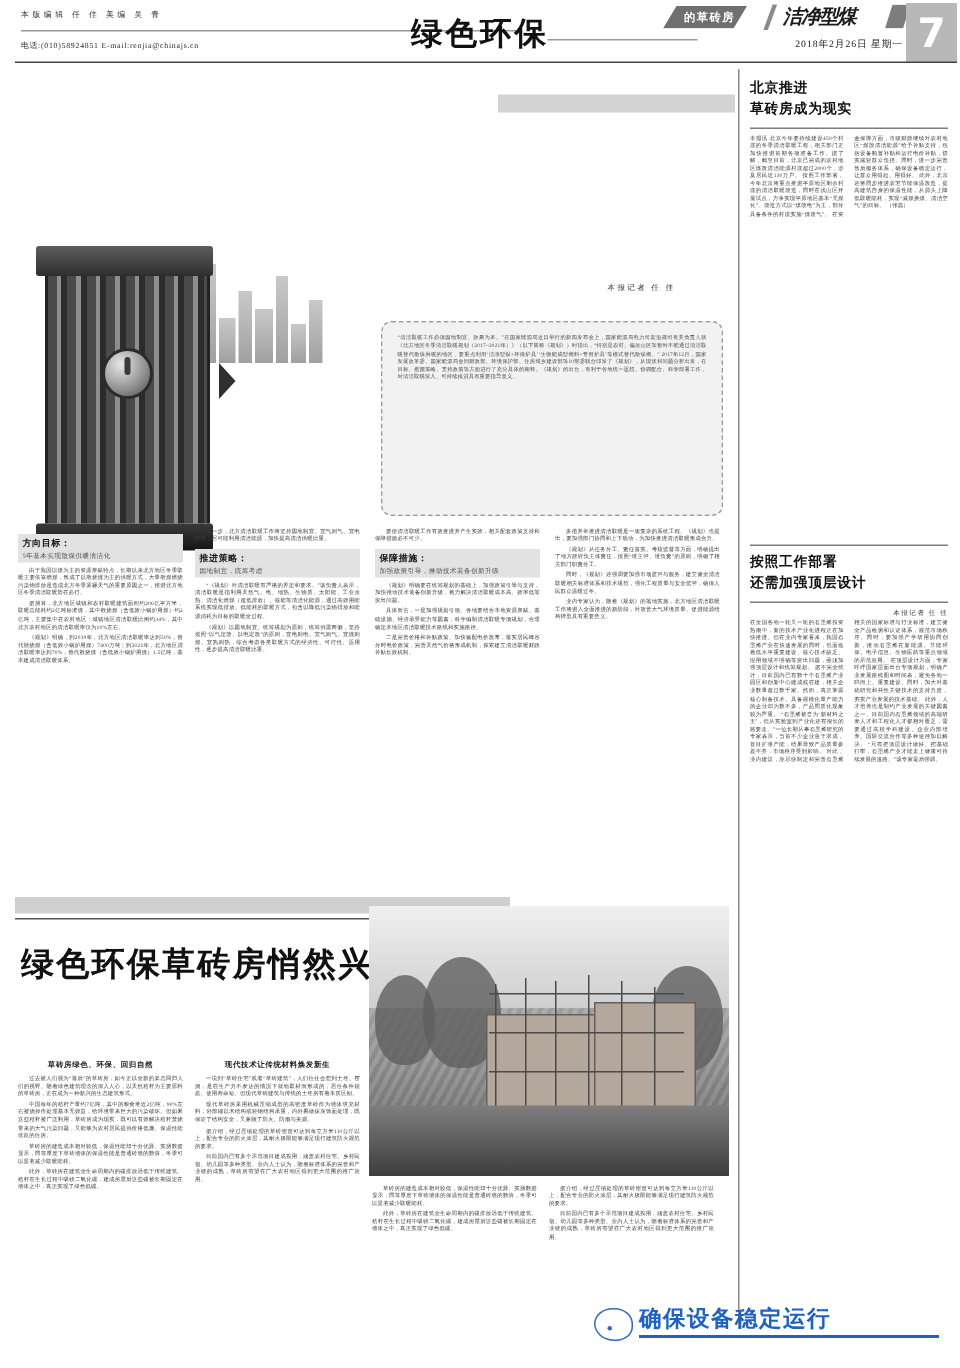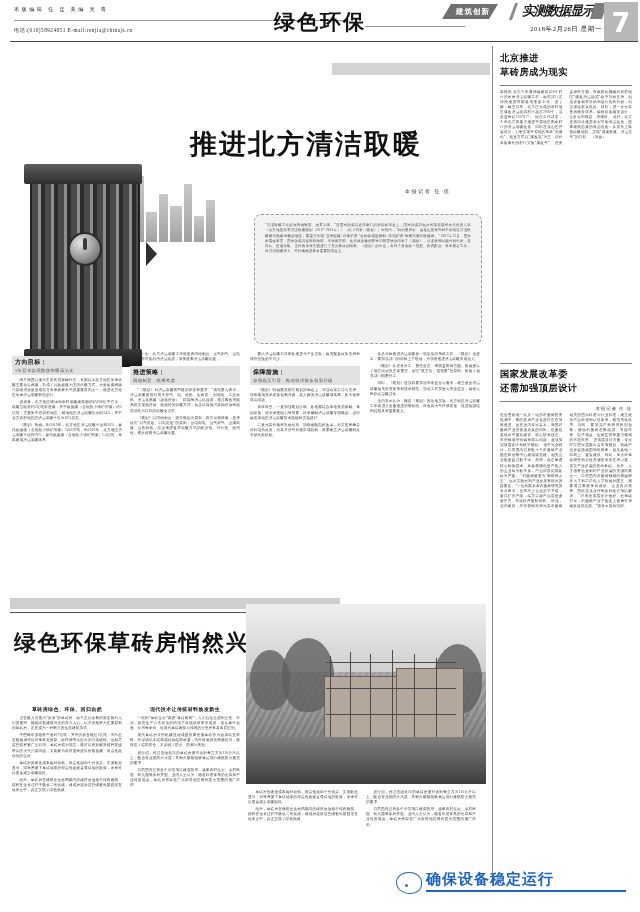--- a/index.html
+++ b/index.html
@@ -165,36 +165,35 @@
     <div class="mh-left">
       <div class="mh-credits">本版编辑  任 佳   美编  吴 青</div>
       <div class="mh-rule"></div>
       <div class="mh-contact">电话:(010)58924851   E-mail:renjia@chinajs.cn</div>
     </div>
 
     <div class="mh-title">绿色环保</div>
     <div class="mh-rule-right"></div>
 
     <div class="mh-right">
-      <div class="badge-inno">建筑创新</div>
+      <div class="badge-inno">的草砖房</div>
       <div class="badge-slash"></div>
-      <div class="mh-logo">实测数据显示</div>
+      <div class="mh-logo">洁净型煤</div>
       <div class="mh-sq"></div>
       <div class="mh-date">2018年2月26日   星期一</div>
       <div class="mh-pagenum">7</div>
     </div>
     <div class="mh-botrule"></div>
   </div>
 
   <div class="main-left">
 
     <div class="hl-graybar"></div>
 
 
-    <div class="headline2">推进北方清洁取暖</div>
     <div class="byline-main">本报记者  任 佳</div>
 
     <div class="skyline">
       <div class="sky-b" style="left:4px;width:9px;height:36px;"></div>
       <div class="sky-b" style="left:15px;width:7px;height:52px;"></div>
       <div class="sky-b" style="left:24px;width:11px;height:28px;"></div>
       <div class="sky-b" style="left:37px;width:8px;height:62px;"></div>
       <div class="sky-b" style="left:47px;width:12px;height:44px;"></div>
       <div class="sky-b" style="left:61px;width:7px;height:70px;"></div>
       <div class="sky-b" style="left:70px;width:10px;height:33px;"></div>
@@ -343,21 +342,21 @@
 在资金保障方面，市级财政继续对农村地区“煤改清洁能源”给予补贴支持，包括设备购置补贴和运行电价补贴，切实减轻群众负担。同时，进一步完善售后服务体系，确保设备稳定运行，让群众用得起、用得好。
 此外，北京还将同步推进农宅节能保温改造，提高建筑自身的保温性能，从源头上降低取暖能耗，实现“减煤换煤、清洁空气”的目标。                （张蕊）</div>
     </div>
 
     <div class="sb-sec" style="top:312px;">
       <div class="sb-hr"></div>
     </div>
 
     <div class="sb-sec" style="top:322px;">
       <div class="sb-head">
-        <div>国家发展改革委</div>
+        <div>按照工作部署</div>
         <div>还需加强顶层设计</div>
       </div>
       <div class="sb-hr"></div>
       <div class="sb-byline">本报记者  任 佳</div>
       <div class="cn-body sb-cols" style="height:430px;overflow:hidden;">在全国各地一轮又一轮的石墨烯投资热潮中，新的技术产业化进程正在加快推进。但在业内专家看来，我国石墨烯产业在快速发展的同时，也面临着低水平重复建设、核心技术缺乏、应用领域不明确等突出问题，亟须加强顶层设计和统筹规划。
 据不完全统计，目前国内已有数十个石墨烯产业园区和创新中心建成或在建，相关企业数量超过数千家。然而，真正掌握核心制备技术、具备规模化量产能力的企业却为数不多，产品同质化现象较为严重。
 “石墨烯被誉为‘新材料之王’，但从实验室到产业化还有很长的路要走。”一位长期从事石墨烯研究的专家表示，当前不少企业急于求成，盲目扩张产能，结果导致产品质量参差不齐，市场秩序受到影响。
 对此，业内建议，应尽快制定和完善石墨烯相关的国家标准与行业标准，建立健全产品检测和认证体系，规范市场秩序。同时，要加强产学研用协同创新，推动石墨烯在新能源、节能环保、电子信息、生物医药等重点领域的示范应用。
 在顶层设计方面，专家呼吁国家层面出台专项规划，明确产业发展路线图和时间表，避免各地一哄而上、重复建设。同时，加大对基础研究和共性关键技术的支持力度，夯实产业发展的技术基础。
 此外，人才培养也是制约产业发展的关键因素之一。目前国内石墨烯领域的高端研发人才和工程化人才都相对匮乏，需要通过高校学科建设、企业内部培养、国际交流合作等多种途径加以解决。

